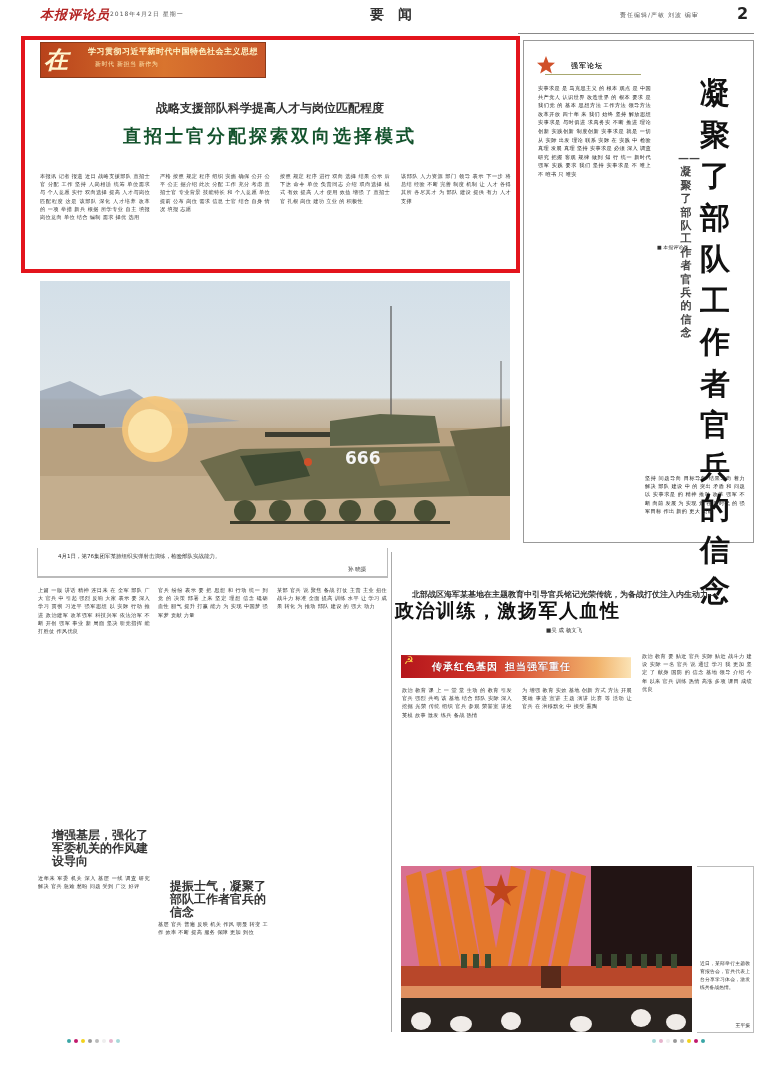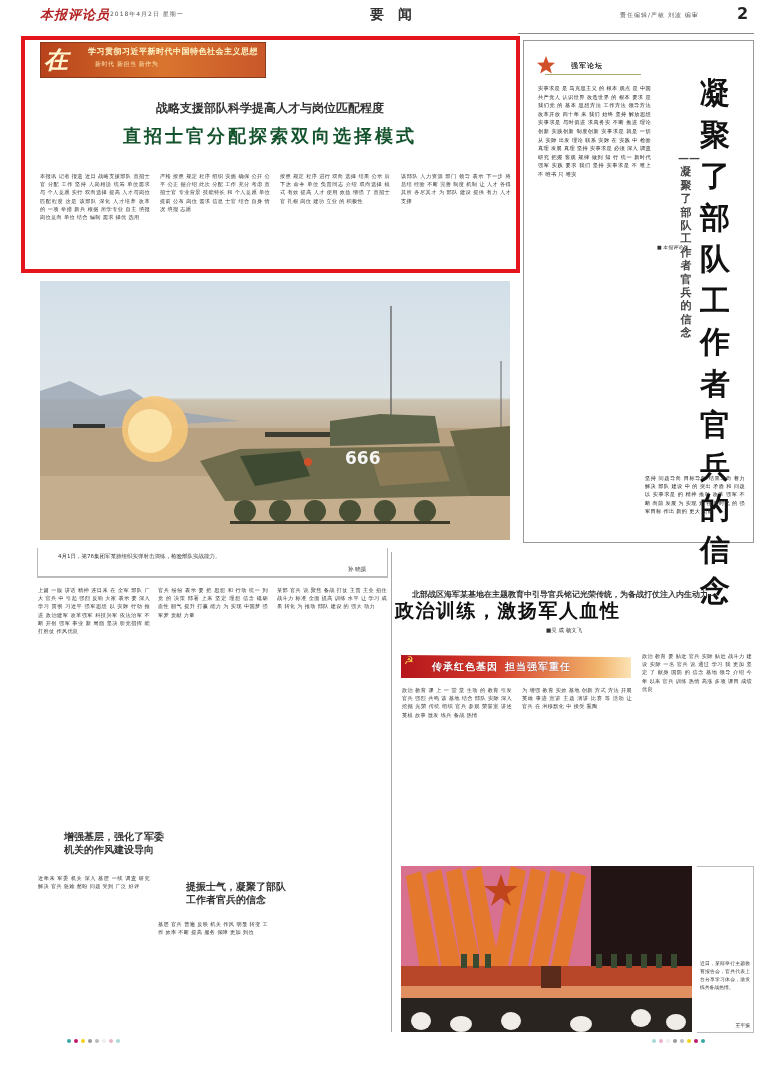--- a/index.html
+++ b/index.html
@@ -35,22 +35,22 @@
   .vert-title { left: 695px; top: 72px; width: 40px; font-size: 30px; font-weight: bold; line-height: 41.5px; color: #111; text-align: center; }
   .vert-sub { left: 678px; top: 152px; width: 16px; font-family: "DejaVu Serif", serif; font-size: 11px; line-height: 13.4px; font-weight: bold; color: #444; text-align: center; }
   .byline-vert { left: 657px; top: 244px; font-size: 5px; color: #333; }
 
   
   .photo-tank { left: 40px; top: 281px; width: 470px; height: 259px; overflow: hidden; background: linear-gradient(180deg,#d3dfe8 0%,#dfe6ea 45%,#ccc3b2 46%,#b89e7e 70%,#a88c6c 100%); }
   .caption-box { left: 37px; top: 548px; width: 351px; height: 30px; border-left:1px solid #bbb; border-right:1px solid #bbb; border-bottom: 2px solid #bbb; }
   .caption-text { left: 58px; top: 553px; font-size: 5.5px; color: #333; }
   .caption-credit { left: 348px; top: 566px; font-size: 5.5px; color: #333; }
 
-  .subhead-left { left: 64px; top: 830px; width: 100px; font-size: 10px; line-height: 13px; font-weight: bold; color: #333; }
-  .subhead-mid { left: 170px; top: 880px; width: 100px; font-size: 10px; line-height: 13px; font-weight: bold; color: #333; margin-left: 16px; }
+  .subhead-left { left: 52px; top: 830px; width: 100px; font-size: 12px; line-height: 13px; font-weight: bold; color: #333; font-family: Liberation Mono, monospace; }
+  .subhead-mid { left: 170px; top: 880px; width: 100px; font-size: 12px; line-height: 13px; font-weight: bold; color: #333; }
 
   
   .divider-v { left: 391px; top: 552px; width: 1px; height: 480px; background: #aaa; }
   .lr-kicker { left: 412px; top: 560px; width: 340px; font-family: Liberation Mono, monospace; font-size: 8px; line-height: 13px; font-weight: bold; color: #333; margin-top: 28px; }
   .lr-head { left: 395px; width: 360px; top: 598px; text-align: left; font-size: 19px; font-weight: bold; color: #111; letter-spacing: 1.5px; }
   .lr-byline { left: 546px; top: 627px; font-size: 5.5px; color: #333; }
   .red-banner { left: 401px; top: 650px; width: 230px; height: 28px; background: linear-gradient(90deg,#b5161c 0%,#d43a2a 40%,#f1b26a 85%,#fbe3b5 100%); clip-path: polygon(0 18%, 100% 26%, 100% 100%, 0 100%); }
   .red-banner-text { left: 432px; top: 660px; font-size: 10px; font-weight: bold; color: #fff; letter-spacing: 1px; text-shadow: 0 0 1px #7a0a0a; font-family: Liberation Mono, monospace; }
   .hammer-icon { left: 404px; top: 654px; font-size: 11px; color: #ffd34a; }
 

